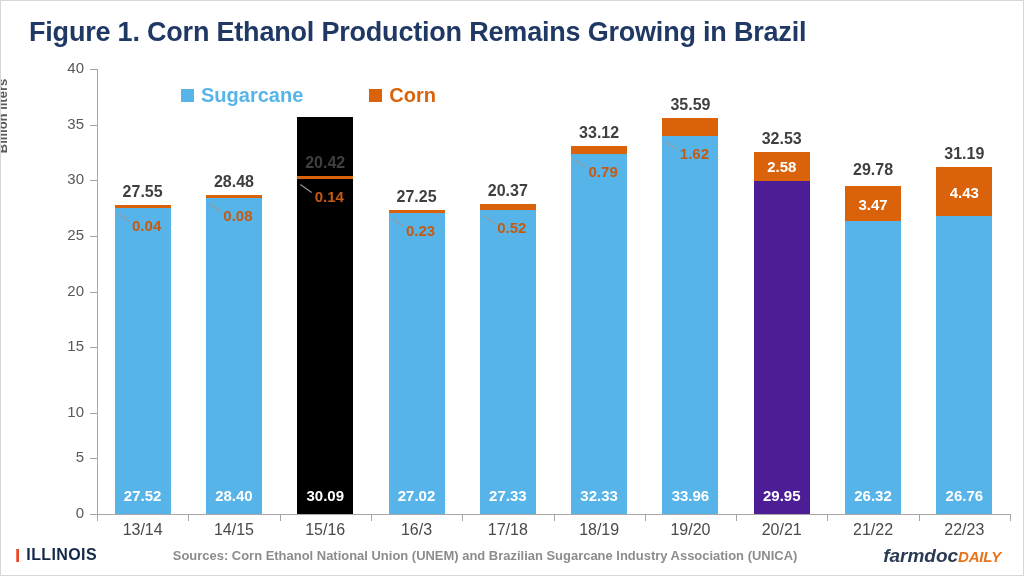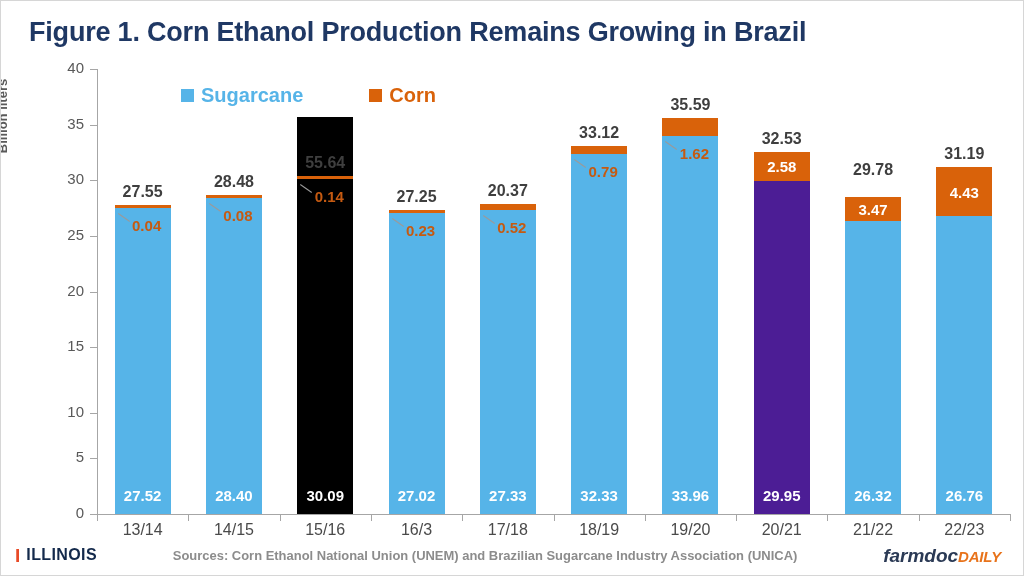--- a/index.html
+++ b/index.html
@@ -311,21 +311,21 @@
         <div class="total-label" style="bottom: 322.95px;">28.48</div>
       </div>
       <div class="xlabel" style="left: 91.3px; width: 91.3px;">14/15</div>
       <div class="bar-group" style="left: 200.25px; width: 56px; height: 336.309px;">
         <div class="seg seg-sugar" style="height: 397px; background: #000000;">
           <div class="seg-label sugar-label">30.09</div>
         </div>
         <div class="seg seg-corn" style="height: 3px; bottom: 334.751px; background: rgb(217, 98, 10);"></div>
         <div class="seg-label corn-label-out" style="bottom: 308.751px; left: 8px; width: 48px; text-align: center;">0.14</div>
         <div class="leader" style="bottom: 324.751px; left: 2px;"></div>
-        <div class="total-label" style="bottom: 341.751px;">55.64</div>
+        <div class="total-label" style="bottom: 341.751px;">20.42</div>
       </div>
       <div class="xlabel" style="left: 182.6px; width: 91.3px;">15/16</div>
       <div class="bar-group" style="left: 291.55px; width: 56px; height: 303.156px;">
         <div class="seg seg-sugar" style="height: 300.597px; background: rgb(86, 180, 232);">
           <div class="seg-label sugar-label">27.02</div>
         </div>
         <div class="seg seg-corn" style="height: 3px; bottom: 300.597px; background: rgb(217, 98, 10);"></div>
         <div class="seg-label corn-label-out" style="bottom: 274.597px; left: 8px; width: 48px; text-align: center;">0.23</div>
         <div class="leader" style="bottom: 290.597px; left: 2px;"></div>
         <div class="total-label" style="bottom: 307.597px;">27.25</div>
@@ -368,21 +368,21 @@
         <div class="seg seg-corn" style="height: 28.7025px; bottom: 333.194px; background: rgb(217, 98, 10);">
           <div class="seg-label corn-label-in">2.58</div>
         </div>
         <div class="total-label" style="bottom: 365.896px;">32.53</div>
       </div>
       <div class="xlabel" style="left: 639.1px; width: 91.3px;">20/21</div>
       <div class="bar-group" style="left: 748.05px; width: 56px; height: 331.414px;">
         <div class="seg seg-sugar" style="height: 292.81px; background: rgb(86, 180, 232);">
           <div class="seg-label sugar-label">26.32</div>
         </div>
-        <div class="seg seg-corn" style="height: 24px; bottom: 292.81px; background: rgb(217, 98, 10);">
+        <div class="seg seg-corn" style="height: 35px; bottom: 292.81px; background: rgb(217, 98, 10);">
           <div class="seg-label corn-label-in">3.47</div>
         </div>
         <div class="total-label" style="bottom: 335.414px;">29.78</div>
       </div>
       <div class="xlabel" style="left: 730.4px; width: 91.3px;">21/22</div>
       <div class="bar-group" style="left: 839.35px; width: 56px; height: 346.989px;">
         <div class="seg seg-sugar" style="height: 297.705px; background: rgb(86, 180, 232);">
           <div class="seg-label sugar-label">26.76</div>
         </div>
         <div class="seg seg-corn" style="height: 49.2837px; bottom: 297.705px; background: rgb(217, 98, 10);">

